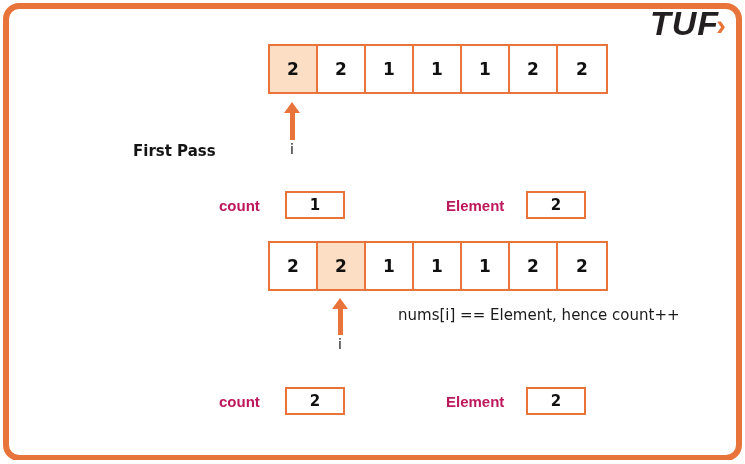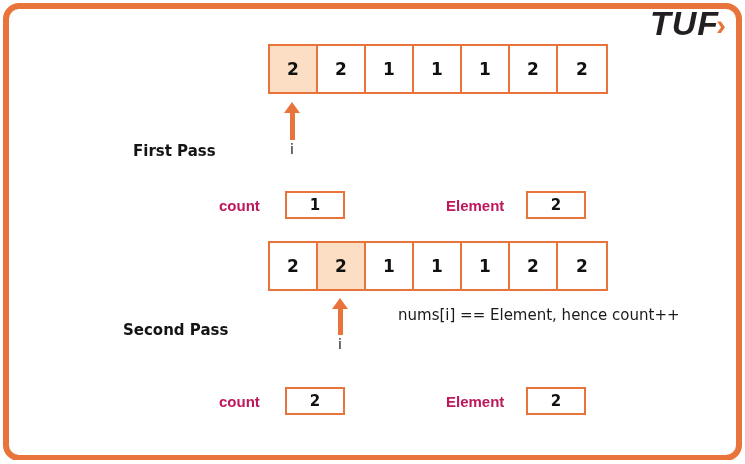--- a/index.html
+++ b/index.html
@@ -194,21 +194,20 @@
   </div>
 
   <div class="arrow" id="arrow-2" style="left:332px; top:298px;">
     <div class="head"></div>
     <div class="shaft" style="height:26px;"></div>
   </div>
   <div class="arrow-label" style="left:332px; top:336px;">i</div>
 
   <div class="annotation" style="left:353px; top:306px;">nums[i] == Element, hence count++</div>
 
-  <div class="pass-label" style="left:123px; top:321px;">Second Pass</div>
 
   <div class="var-label" style="left:219px; top:393px;">count</div>
   <div class="var-box" style="left:285px; top:387px;">2</div>
 
   <div class="var-label" style="left:446px; top:393px;">Element</div>
   <div class="var-box" style="left:526px; top:387px;">2</div>
 
 </div>
 
 </body></html>

